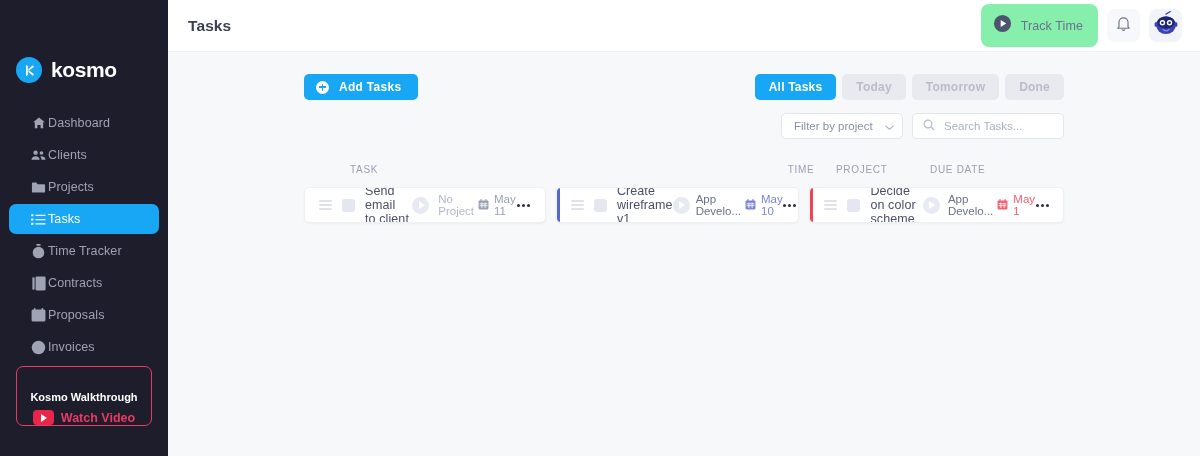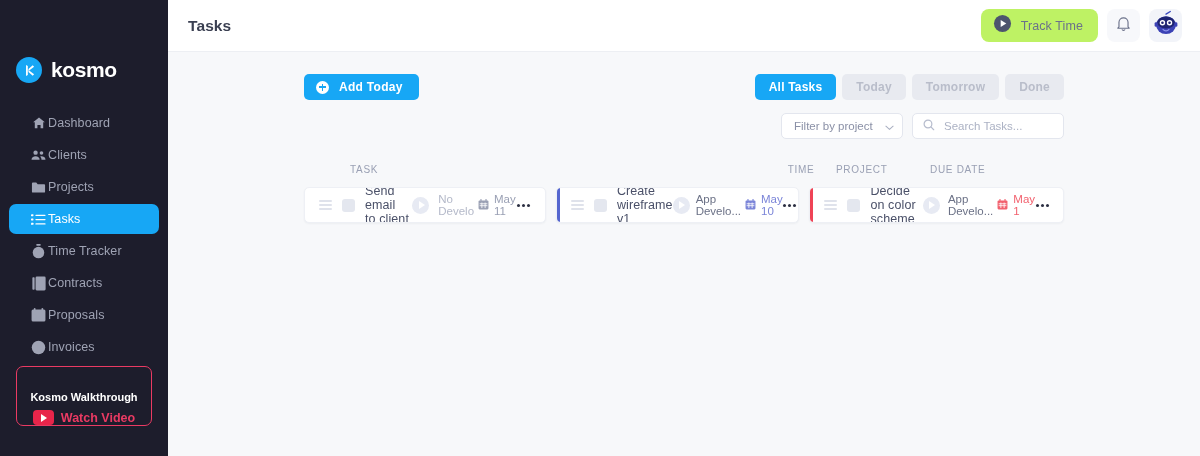--- a/index.html
+++ b/index.html
@@ -71,22 +71,22 @@
   
   .main { flex: 1; height: 456px; display: flex; flex-direction: column; background: #f7f8fa; }
   .topbar {
     height: 52px; background: #ffffff; border-bottom: 1px solid #edeff3;
     display: flex; align-items: center; padding: 0 18px 0 20px;
   }
   .page-title { font-size: 15.5px; font-weight: bold; color: #3a3f51; letter-spacing: 0.1px; }
   .topbar-right { margin-left: auto; display: flex; align-items: center; gap: 9px; }
   .track-btn {
     display: flex; align-items: center; gap: 9px;
-    height: 33px; padding: 0 15px 0 12px;
-    background: #bef264; border-radius: 8px; cursor: pointer;
+    height: 43px; padding: 0 15px 0 12px;
+    background: #86efac; border-radius: 8px; cursor: pointer;
   }
   .track-label { font-size: 12.5px; color: #6b718a; letter-spacing: 0.1px; }
   .icon-btn {
     width: 33px; height: 33px; border-radius: 8px; background: #f7f8fb;
     display: flex; align-items: center; justify-content: center; cursor: pointer;
   }
   .avatar-btn {
     width: 33px; height: 33px; border-radius: 8px; background: #f2f4f9;
     display: flex; align-items: center; justify-content: center; cursor: pointer;
     overflow: hidden;
@@ -337,21 +337,21 @@
         </div>
       </div>
     </header>
 
     <div class="content">
       <div class="content-inner">
 
         <div class="toolbar-row">
           <div class="add-task-btn">
             <span class="plus-circle"></span>
-            <span class="add-task-label">Add Today</span>
+            <span class="add-task-label">Add Tasks</span>
           </div>
           <div class="tabs">
             <div class="tab active">
               <span class="tab-label">All Tasks</span>
             </div>
             <div class="tab">
               <span class="tab-label">Today</span>
             </div>
             <div class="tab">
               <span class="tab-label">Tomorrow</span>
@@ -400,21 +400,21 @@
                   <span></span>
                   <span></span>
                 </span>
               <span class="row-check"></span>
               <span class="row-title">Send email to client</span>
               <span class="cell-time">
                 <span class="play-circle">
                     <span class="play-tri"></span>
                   </span>
               </span>
-              <span class="cell-project" style="color:#b4b9c9">No Develo</span>
+              <span class="cell-project" style="color:#b4b9c9">No Project</span>
               <span class="cell-due">
                 <span>
                   <svg width="11" height="11" viewBox="0 0 12 12" fill="#9aa0b4">
                     <rect x="0.6" y="1.6" width="10.8" height="9.8" rx="1.2"></rect>
                     <rect x="2.6" y="0" width="1.3" height="3.2" rx="0.6"></rect>
                     <rect x="8.1" y="0" width="1.3" height="3.2" rx="0.6"></rect>
                     <rect x="1.8" y="4.8" width="8.4" height="0.9" fill="#ffffff"></rect>
                     <rect x="1.8" y="6.9" width="8.4" height="0.9" fill="#ffffff"></rect>
                     <rect x="3.8" y="3.9" width="0.9" height="6.0" fill="#ffffff"></rect>
                     <rect x="7.3" y="3.9" width="0.9" height="6.0" fill="#ffffff"></rect>

